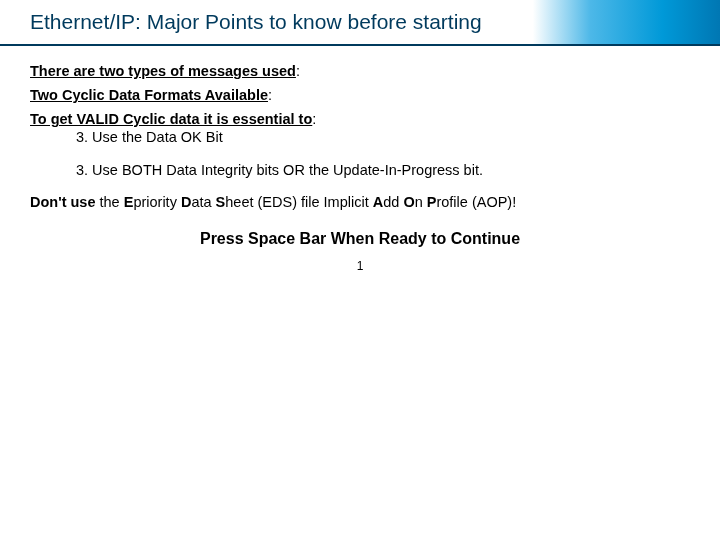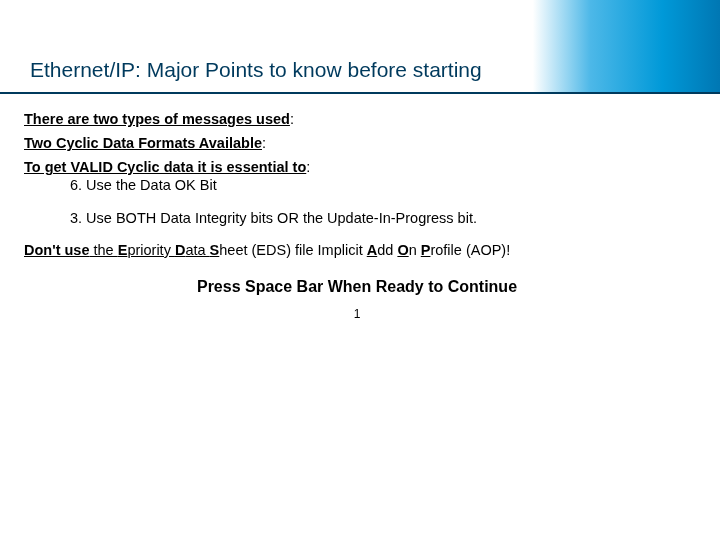--- a/index.html
+++ b/index.html
@@ -13,44 +13,43 @@
   }
   .title-bar {
     background: linear-gradient(to right, #ffffff 0%, #ffffff 74%, #4db8e8 82%, #0099d8 92%, #0077b3 100%);
     padding: 10px 0 10px 30px;
     border-bottom: 2px solid #003a5d;
   }
   .title-bar h1 {
     font-size: 21px;
     font-weight: normal;
     color: #003a5d;
-    margin-top: 48px;
   }
   .content {
-    padding: 16px 30px 0 24px;
+    padding: 16px 30px 0 30px;
     font-size: 14.5px;
     color: #000;
     line-height: 1.25;
   }
   .section-head {
     font-weight: bold;
     text-decoration: underline;
     display: inline;
   }
   .colon { font-weight: normal; text-decoration: none; }
   .list-indent {
     margin-left: 46px;
   }
   .item {
     margin-bottom: 14px;
   }
   .item:first-of-type { margin-bottom: 14px; }
   .section-block { margin-bottom: 6px; }
   .warn { margin-top: 6px; }
-  .warn .ul { text-decoration: underline; }
+  .warn .ul { }
   .warn .b { font-weight: bold; }
   .footer-note {
     text-align: center;
     font-weight: bold;
     font-size: 16px;
     margin-top: 18px;
   }
   .page-num {
     text-align: center;
     font-size: 12px;
@@ -73,21 +72,21 @@
     </div>
   </div>
 
   <div class="section-block">
     <span class="section-head">Two Cyclic Data Formats Available</span><span class="colon">:</span>
   </div>
 
   <div class="section-block">
     <span class="section-head">To get VALID Cyclic data it is essential to</span><span class="colon">:</span>
     <div class="list-indent">
-      <div class="item">6. Use the Data OK Bit</div>
+      <div class="item">3. Use the Data OK Bit</div>
       <div class="item">3. Use BOTH Data Integrity bits OR the Update-In-Progress bit.</div>
     </div>
   </div>
 
   <div class="warn">
     <span class="b ul">Don't use</span><span class="ul"> the </span><span class="b ul">E</span><span class="ul">priority </span><span class="b ul">D</span><span class="ul">ata </span><span class="b ul">S</span><span>heet (EDS) file Implicit </span><span class="b ul">A</span><span>dd </span><span class="b ul">O</span><span>n </span><span class="b ul">P</span><span>rofile (AOP)!</span>
   </div>
 
   <div class="footer-note">Press Space Bar When Ready to Continue</div>
   <div class="page-num">1</div>

